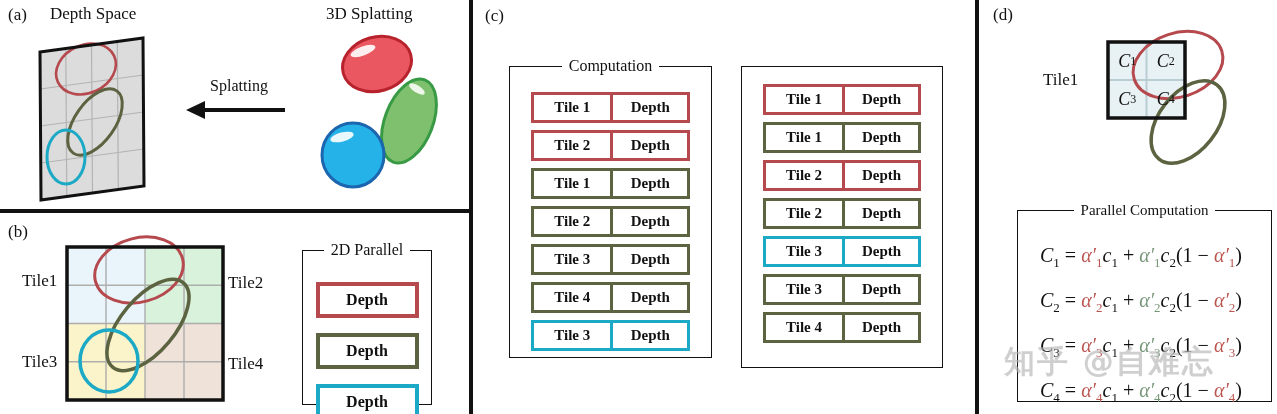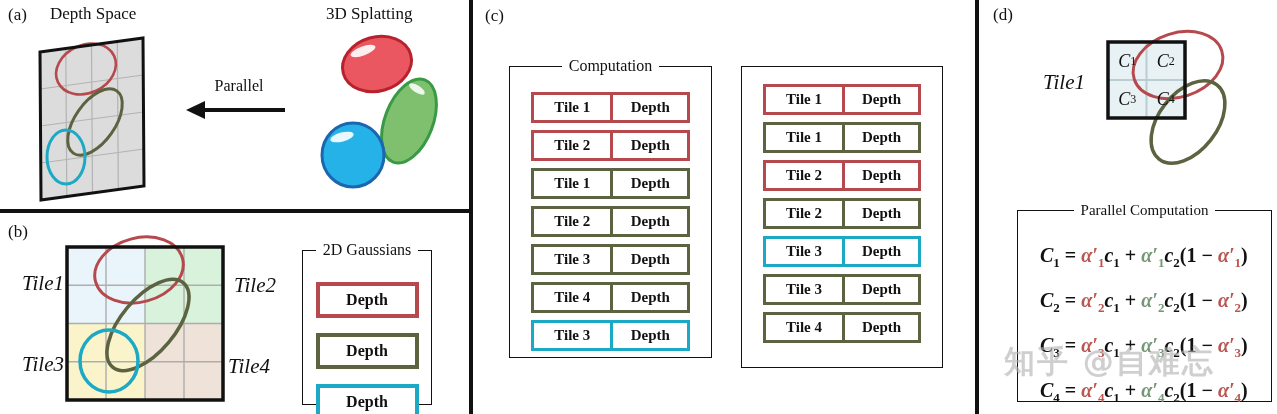--- a/index.html
+++ b/index.html
@@ -1,38 +1,38 @@
 <!DOCTYPE html>
 <html style="--red: #b5494d; --olive: #5c6340; --cyan: #1ca9c6; --alpha_red: #bb5550; --alpha_green: #769678; --blob_red_fill: #ea5761; --blob_red_stroke: #b7222d; --blob_green_fill: #7fc06f; --blob_green_stroke: #389a44; --blob_blue_fill: #25b2e8; --blob_blue_stroke: #1c66b0; --plane_fill: #dcdcdc; --plane_grid: #b3b3b3; --quad_tl: #eaf5fb; --quad_tr: #d9f2db; --quad_bl: #fbf4ca; --quad_br: #efe2d9; --tile_fill: #e8f1f4; --tile_grid: #b9cdd2; --ink: #111111;"><head>
 <meta charset="utf-8">
 <style>
   html,body{margin:0;padding:0;background:#fff;}
   #canvas{position:relative;width:1277px;height:414px;background:#fff;overflow:hidden;
           font-family:"Liberation Serif",serif;color:var(--ink);}
   .panel{position:absolute;}
   .plabel{position:absolute;font-size:17px;}
   .ptitle{position:absolute;font-size:17px;}
-  .tile-label{position:absolute;font-size:21px;font-style:italic;}
+  .tile-label{position:absolute;font-size:17px;}
   .divider{position:absolute;background:#111;}
   .fset{position:absolute;border:1.6px solid var(--ink);background:#fff;margin:0;box-sizing:border-box;}
   .fset legend{margin:0 auto;padding:0 7px;font-size:16px;text-align:center;}
   .rows{padding:11px 9px 0 9px;}
   .trow{display:flex;border:3px solid;margin-bottom:7px;height:25px;background:#fff;}
   .tcell{flex:1;display:flex;align-items:center;justify-content:center;
          font-weight:bold;font-size:15px;background:#fff;}
   .tcell-tile{border-right:3px solid;flex:1.04;}
   .legend-items{padding-top:2px;}
   .depth-box{width:95px;height:28px;border:4px solid;display:flex;align-items:center;justify-content:center;
              font-weight:bold;font-size:16px;margin:15px auto 0 auto;background:#fff;}
   .dcells{position:absolute;left:129px;top:42px;width:77px;height:76px;
           display:grid;grid-template-columns:1fr 1fr;grid-template-rows:1fr 1fr;}
   .dcell{display:flex;align-items:center;justify-content:center;font-size:18px;}
   .dcell .ev{font-style:italic;}
   .dcell sub{font-size:12px;line-height:0;}
-  .eqs{padding:8px 0 0 10px;font-weight:bold;}
+  .eqs{padding:8px 0 0 10px;}
   .eq{white-space:pre;font-size:20px;line-height:45px;}
   .ev{font-style:italic;}
   .eq sub{font-size:13px;line-height:0;}
   .watermark{position:absolute;font-family:"DejaVu Sans",sans-serif;font-weight:bold;
              font-size:31px;letter-spacing:2px;color:#b3b3b3;opacity:0.62;pointer-events:none;z-index:9;}
   svg{position:absolute;left:0;top:0;}
 </style>
 </head>
 <body>
 
@@ -67,21 +67,21 @@
         <ellipse cx="363" cy="51" rx="13" ry="4.5" transform="rotate(-20 363 51)" style="fill:#ffffff;opacity:.9;"></ellipse>
         <ellipse cx="409" cy="121" rx="24" ry="44" transform="rotate(21 409 121)" style="fill:var(--blob_green_fill);stroke:var(--blob_green_stroke);stroke-width:3;"></ellipse>
         <ellipse cx="417" cy="89" rx="9" ry="3.6" transform="rotate(32 417 89)" style="fill:#ffffff;opacity:.85;"></ellipse>
         <ellipse cx="353" cy="155" rx="31" ry="32" style="fill:var(--blob_blue_fill);stroke:var(--blob_blue_stroke);stroke-width:3;"></ellipse>
         <ellipse cx="342" cy="137" rx="12" ry="4.6" transform="rotate(-14 342 137)" style="fill:#ffffff;opacity:.9;"></ellipse>
       </g>
     </svg>
     <div class="plabel" style="left:8px;top:5px;">(a)</div>
     <div class="ptitle" style="left:50px;top:4px;">Depth Space</div>
     <div class="ptitle" style="left:326px;top:4px;">3D Splatting</div>
-    <div class="ptitle" style="left:196px;top:77px;width:86px;text-align:center;font-size:16px;">Parallel</div>
+    <div class="ptitle" style="left:196px;top:77px;width:86px;text-align:center;font-size:16px;">Splatting</div>
   </div>
 
   <div class="divider" style="left:0;top:209px;width:472px;height:4px;"></div>
   <div class="divider" style="left:469px;top:0;width:4px;height:414px;"></div>
   <div class="divider" style="left:975px;top:0;width:4px;height:414px;"></div>
 
   <div class="panel" style="left:0;top:214px;width:470px;height:200px;">
     <svg width="300" height="200" viewBox="0 0 300 200">
       <g>
         <rect x="67" y="33" width="78" height="76.5" style="fill:var(--quad_tl);"></rect>
@@ -97,25 +97,25 @@
           <line x1="67" y1="147.8" x2="223" y2="147.8"></line>
         </g>
         <ellipse cx="139" cy="56" rx="45" ry="32" transform="rotate(-15 139 56)" style="fill:none;stroke:var(--red);stroke-width:3;"></ellipse>
         <ellipse cx="148" cy="111" rx="27" ry="55" transform="rotate(40 148 111)" style="fill:none;stroke:var(--olive);stroke-width:3.5;"></ellipse>
         <ellipse cx="109" cy="147" rx="29" ry="31" style="fill:none;stroke:var(--cyan);stroke-width:3.5;"></ellipse>
         <rect x="67" y="33" width="156" height="153" style="fill:none;stroke:#111;stroke-width:3.5;"></rect>
       </g>
     </svg>
     <div class="plabel" style="left:8px;top:8px;">(b)</div>
     <div class="tile-label" style="left:22px;top:57px;">Tile1</div>
-    <div class="tile-label" style="left:228px;top:59px;margin-left:6px;">Tile2</div>
+    <div class="tile-label" style="left:228px;top:59px;">Tile2</div>
     <div class="tile-label" style="left:22px;top:138px;">Tile3</div>
     <div class="tile-label" style="left:228px;top:140px;">Tile4</div>
     <fieldset class="fset" style="left:302px;top:27px;width:130px;height:164px;">
-      <legend>2D Gaussians</legend>
+      <legend>2D Parallel</legend>
       <div class="legend-items">
           <div class="depth-box" style="border-color: var(--red);">Depth</div>
           <div class="depth-box" style="border-color: var(--olive);">Depth</div>
           <div class="depth-box" style="border-color: var(--cyan);">Depth</div>
         </div>
     </fieldset>
   </div>
 
   <div class="panel" style="left:474px;top:0;width:501px;height:414px;">
     <div class="plabel" style="left:11px;top:6px;">(c)</div>

